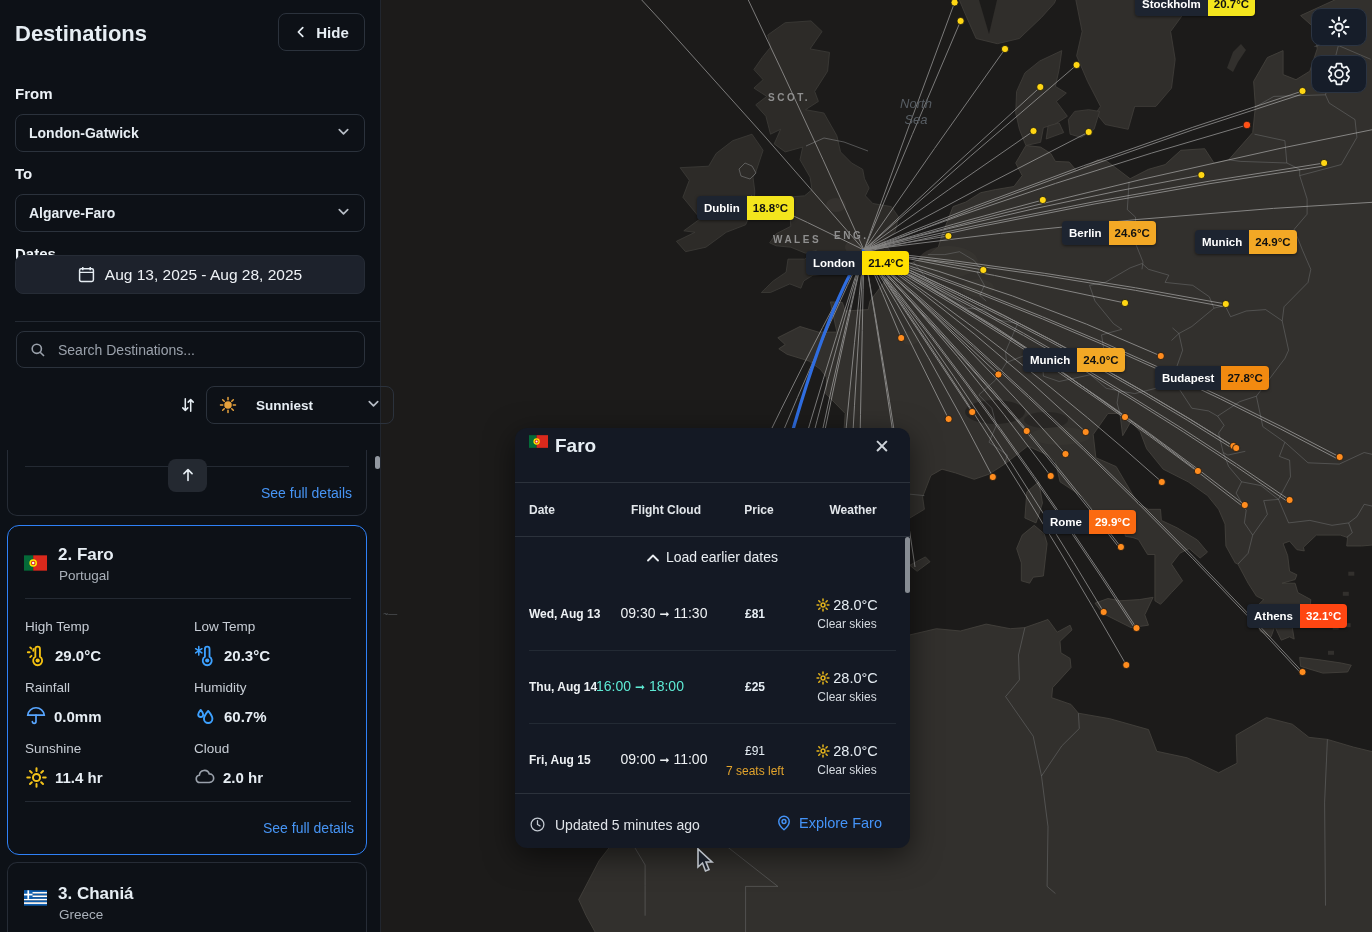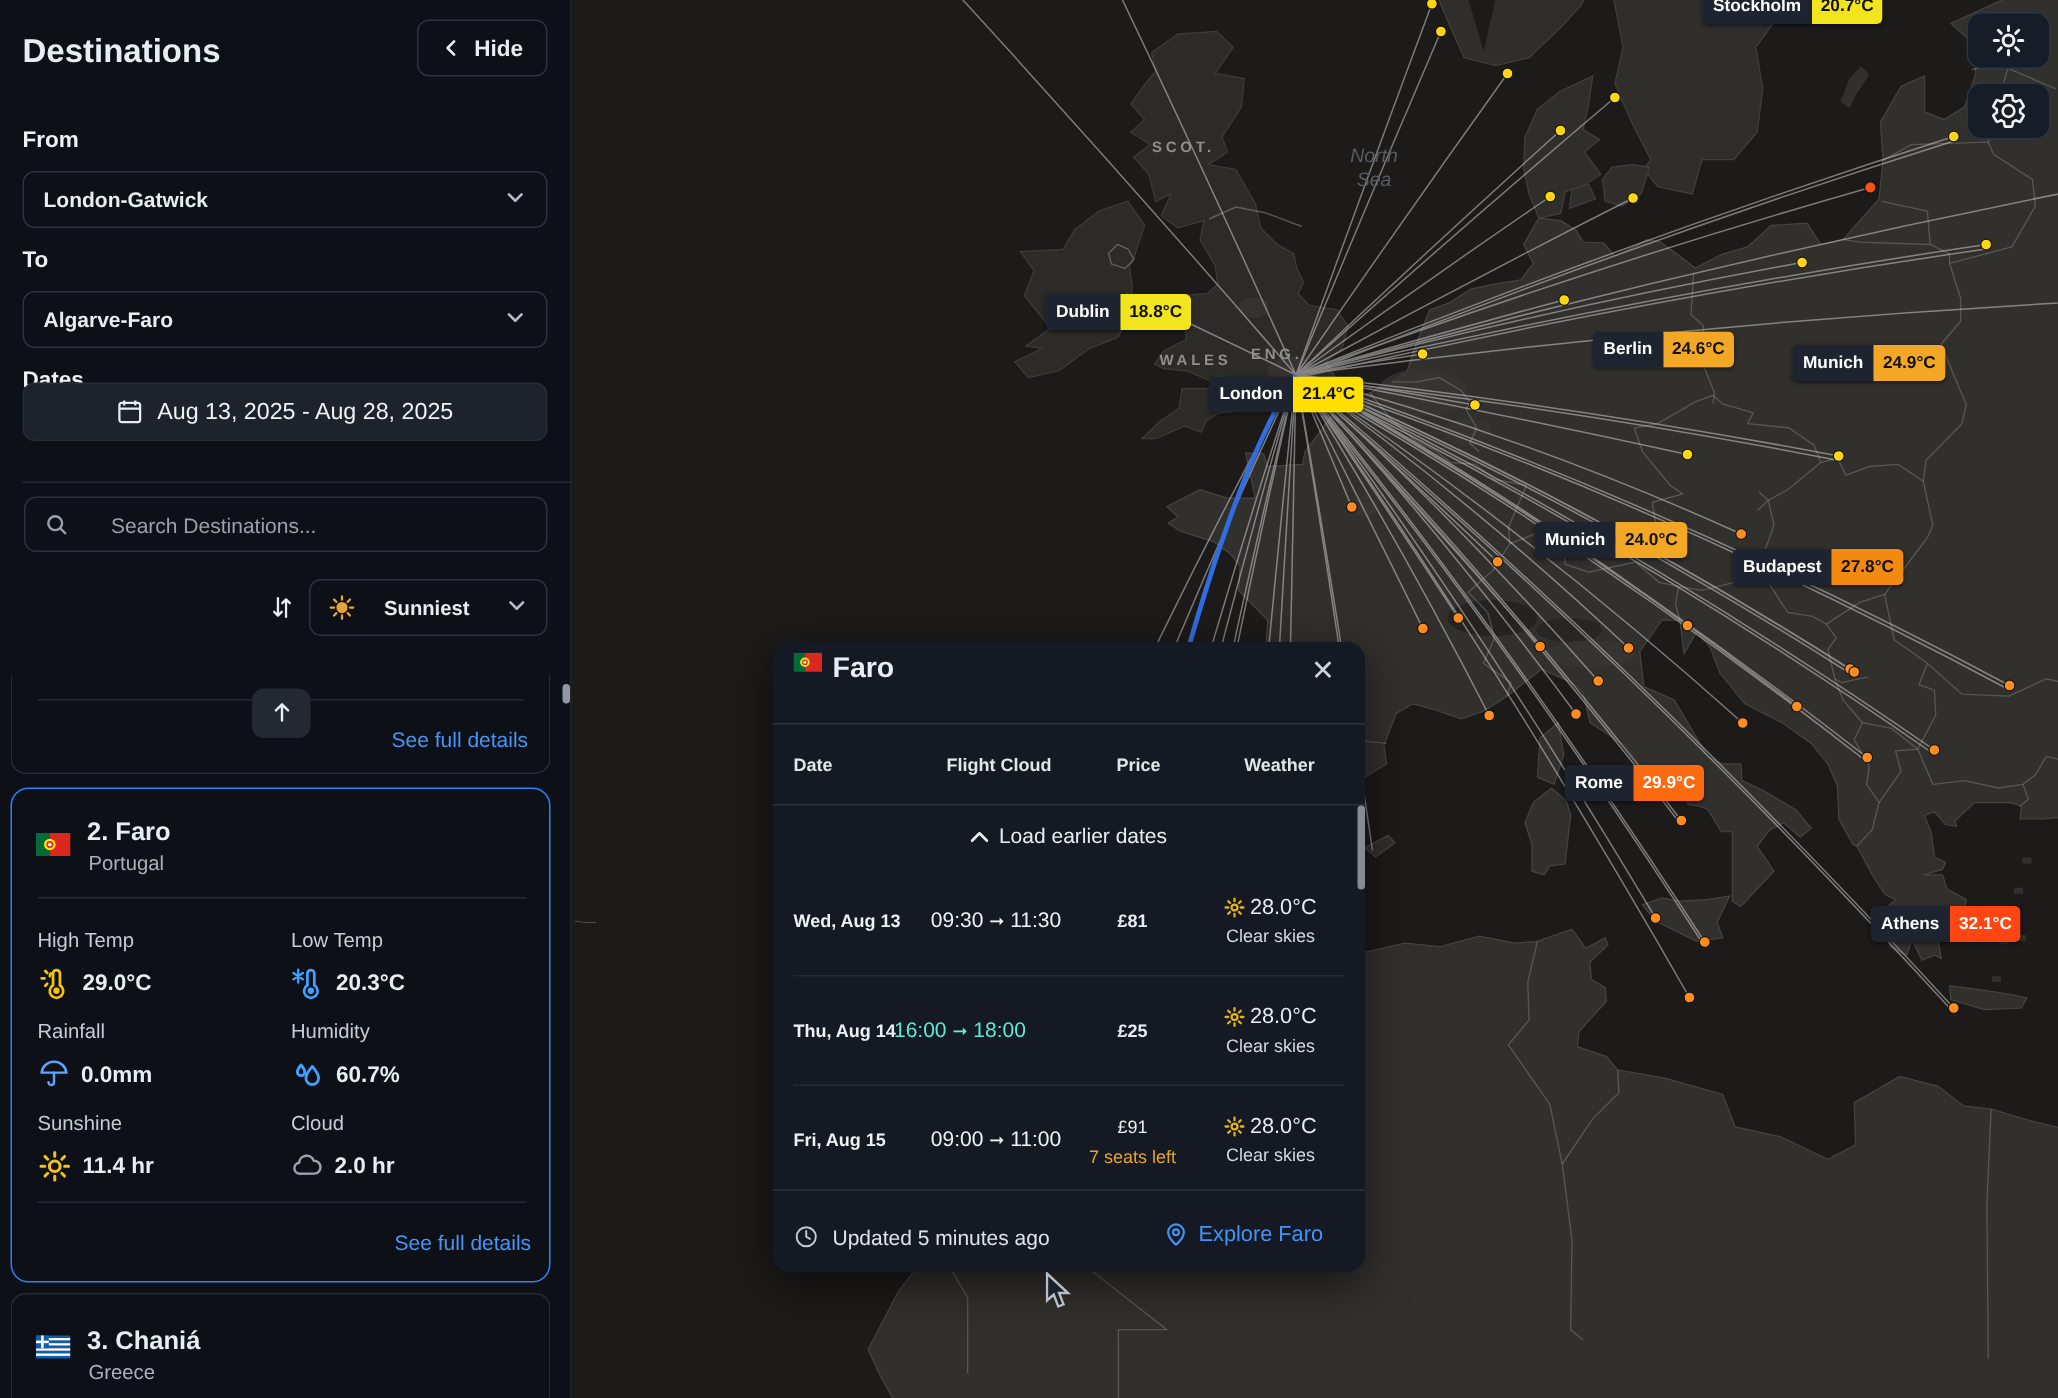--- a/index.html
+++ b/index.html
@@ -332,27 +332,27 @@
 <div class="abs" style="left:15px;top:255px;width:350px;height:39px;background:#1d222c;border:1px solid #262c36;border-radius:8px;display:flex;align-items:center;justify-content:center;gap:10px;font-size:15.5px;color:#eef2f6"><svg width="17" height="17" viewBox="0 0 16 16" fill="none" stroke="#e6edf3" stroke-width="1.4">
           <rect x="1.5" y="2.5" width="13" height="12" rx="1.5"></rect>
           <path d="M1.5 6 H14.5 M4.5 1 V4 M11.5 1 V4"></path>
         </svg>Aug 13, 2025 - Aug 28, 2025</div>
 <div class="abs" style="left:15px;top:321px;width:366px;border-top:1px solid #242a33"></div>
 <div class="abs" style="left:16px;top:331px;width:349px;height:37px;border:1px solid #2b323c;border-radius:8px;display:flex;align-items:center;padding:0 13px;font-size:14px;color:#9aa1ab">
         <svg width="16" height="16" viewBox="0 0 16 16" fill="none" stroke="#9aa1ab" stroke-width="1.6">
           <circle cx="6.8" cy="6.8" r="4.6"></circle>
           <path d="M10.2 10.2 L14 14"></path>
         </svg>
-        <span style="margin-left:28px">Search Destinations...</span>
+        <span style="margin-left:12px">Search Destinations...</span>
       </div>
 <div class="abs" style="left:179px;top:396px"><svg width="18" height="18" viewBox="0 0 20 20" fill="none" stroke="#e6edf3" stroke-width="1.7" stroke-linecap="round" stroke-linejoin="round">
           <path d="M7 3 V16 M7 16 L4.2 13.2 M7 16 L9.8 13.2"></path>
           <path d="M13 17 V4 M13 4 L10.2 6.8 M13 4 L15.8 6.8"></path>
         </svg></div>
-<div class="abs" style="left:206px;top:386px;width:159px;height:38px;border:1px solid #2b323c;border-radius:8px;display:flex;align-items:center;padding:0 12px;font-size:13.5px;font-weight:bold">
+<div class="abs" style="left:206px;top:386px;width:188px;height:38px;border:1px solid #2b323c;border-radius:8px;display:flex;align-items:center;padding:0 12px;font-size:13.5px;font-weight:bold">
         <svg width="18" height="18" viewBox="0 0 24 24" fill="none" stroke="#e8a33d" stroke-width="2" stroke-linecap="round">
           <circle cx="12" cy="12" r="4" fill="#e8a33d"></circle>
           <path d="M12 2v3M12 19v3M2 12h3M19 12h3M4.9 4.9l2.1 2.1M17 17l2.1 2.1M19.1 4.9L17 7M7 17l-2.1 2.1"></path>
         </svg>
         <span style="margin-left:19px">Sunniest</span>
         <span style="margin-left:auto"><svg width="15" height="15" viewBox="0 0 16 16" fill="none" stroke="#b7bdc6" stroke-width="1.8" stroke-linecap="round" stroke-linejoin="round">
             <path d="M3.5 6 L8 10.5 L12.5 6"></path>
           </svg></span>
       </div>
 <div class="abs" style="left:7px;top:450px;width:360px;height:65.5px;border:1px solid #262c36;border-top:none;border-radius:0 0 10px 10px;background:#0d1117">

